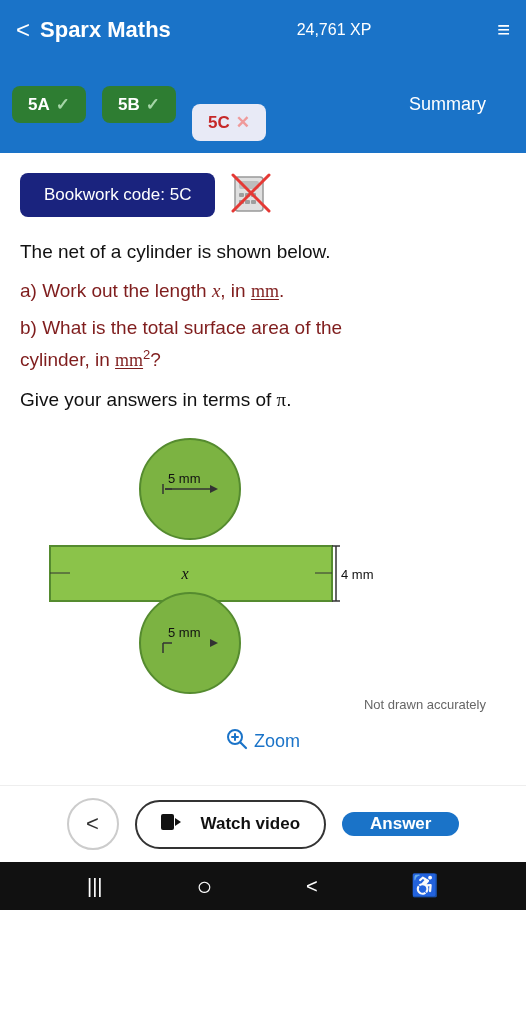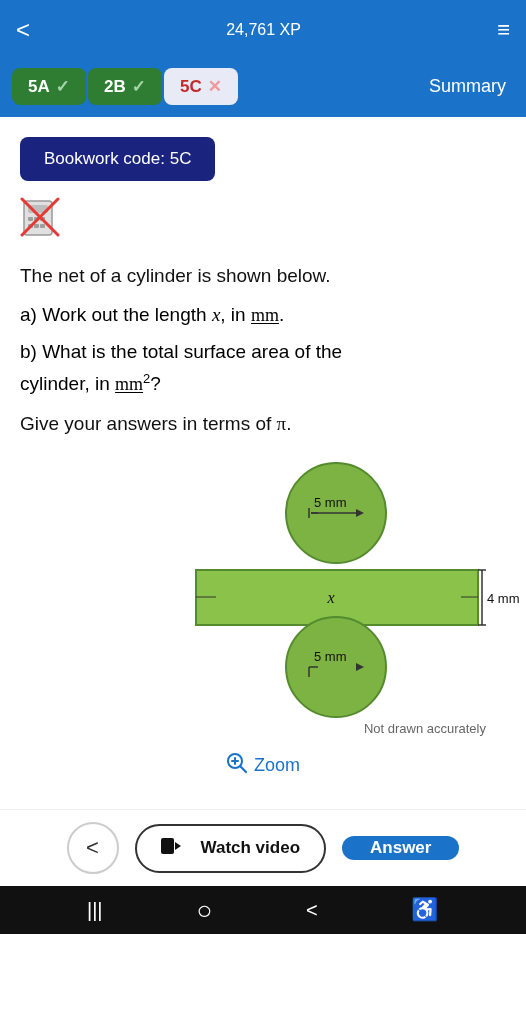--- a/index.html
+++ b/index.html
@@ -43,62 +43,62 @@
     .header-menu {
       color: white;
       font-size: 22px;
     }
 
     
     .tab-bar {
       background: #1a73c8;
       display: flex;
       align-items: center;
-      padding: 8px 4px 12px 12px;
-      gap: 2px;
+      padding: 8px 24px 12px 12px;
+      gap: 16px;
     }
     .tab {
       padding: 8px 16px;
       border-radius: 8px;
       font-size: 17px;
       font-weight: 600;
       display: flex;
       align-items: center;
       gap: 6px;
     }
     .tab-green {
       background: #2e7d32;
       color: white;
     }
     .tab-active {
       background: #e8eaf6;
       color: #c62828;
+      margin-top: 36px;
     }
     .tab-summary {
       background: transparent;
       color: #ffffff;
       font-size: 18px;
       font-weight: 400;
       margin-left: auto;
     }
     .checkmark { color: #a5d6a7; }
     .crossmark { color: #ef9a9a; }
 
     
     .main-content {
       padding: 20px 20px 10px 20px;
     }
 
     
     .bookwork-row {
       display: flex;
-      align-items: flex-start;
+      align-items: center;
       gap: 16px;
       margin-bottom: 20px;
-      flex-direction: column;
     }
     .bookwork-code {
       background: #1a237e;
       color: white;
       padding: 12px 24px;
       border-radius: 8px;
       font-size: 17px;
       font-weight: 500;
     }
     .calc-icon-svg {
@@ -108,21 +108,21 @@
 
     
     .question-text {
       font-size: 19px;
       color: #111;
       line-height: 1.6;
       margin-bottom: 8px;
     }
     .question-part {
       font-size: 19px;
-      color: #000000;
+      color: #7f1d1d;
       line-height: 1.7;
       margin-bottom: 4px;
     }
     .math-var {
       font-style: italic;
       font-family: Georgia, serif;
     }
     .math-unit {
       text-decoration: underline;
       text-underline-offset: 2px;
@@ -133,21 +133,21 @@
       font-size: 13px;
       vertical-align: super;
     }
     .pi-symbol {
       font-family: Georgia, serif;
     }
 
     
     .diagram-container {
       display: flex;
-      justify-content: flex-end;
+      justify-content: flex-start;
       align-items: center;
       margin: 16px 0 6px 0;
       position: relative;
     }
     .diagram-svg {
       overflow: visible;
     }
 
     .not-drawn {
       text-align: right;
@@ -229,32 +229,33 @@
       color: white;
       font-size: 20px;
     }
   </style>
 </head>
 <body>
 
 <header class="header">
   <div class="header-left">
     <span class="header-back">&lt;</span>
+    <span class="header-title">Sparx Maths</span>
   </div>
   <span class="header-xp">24,761 XP</span>
   <span class="header-menu">≡</span>
 </header>
 
 <nav class="tab-bar">
   <div class="tab tab-green">
     <span>5A</span>
     <span class="checkmark">✓</span>
   </div>
   <div class="tab tab-green">
-    <span>2B</span>
+    <span>5B</span>
     <span class="checkmark">✓</span>
   </div>
   <div class="tab tab-active">
     <span>5C</span>
     <span class="crossmark">✕</span>
   </div>
   <div class="tab tab-summary">
     <span>Summary</span>
   </div>
 </nav>

